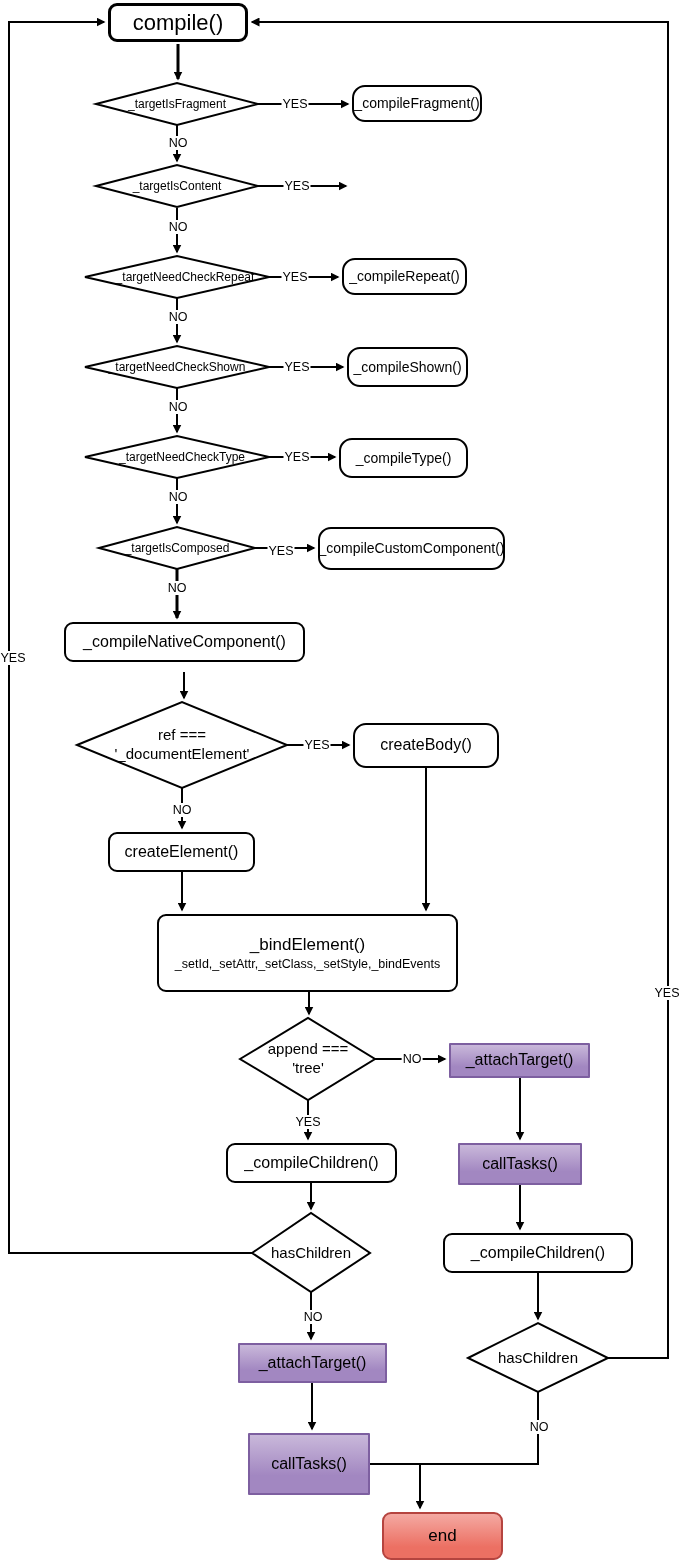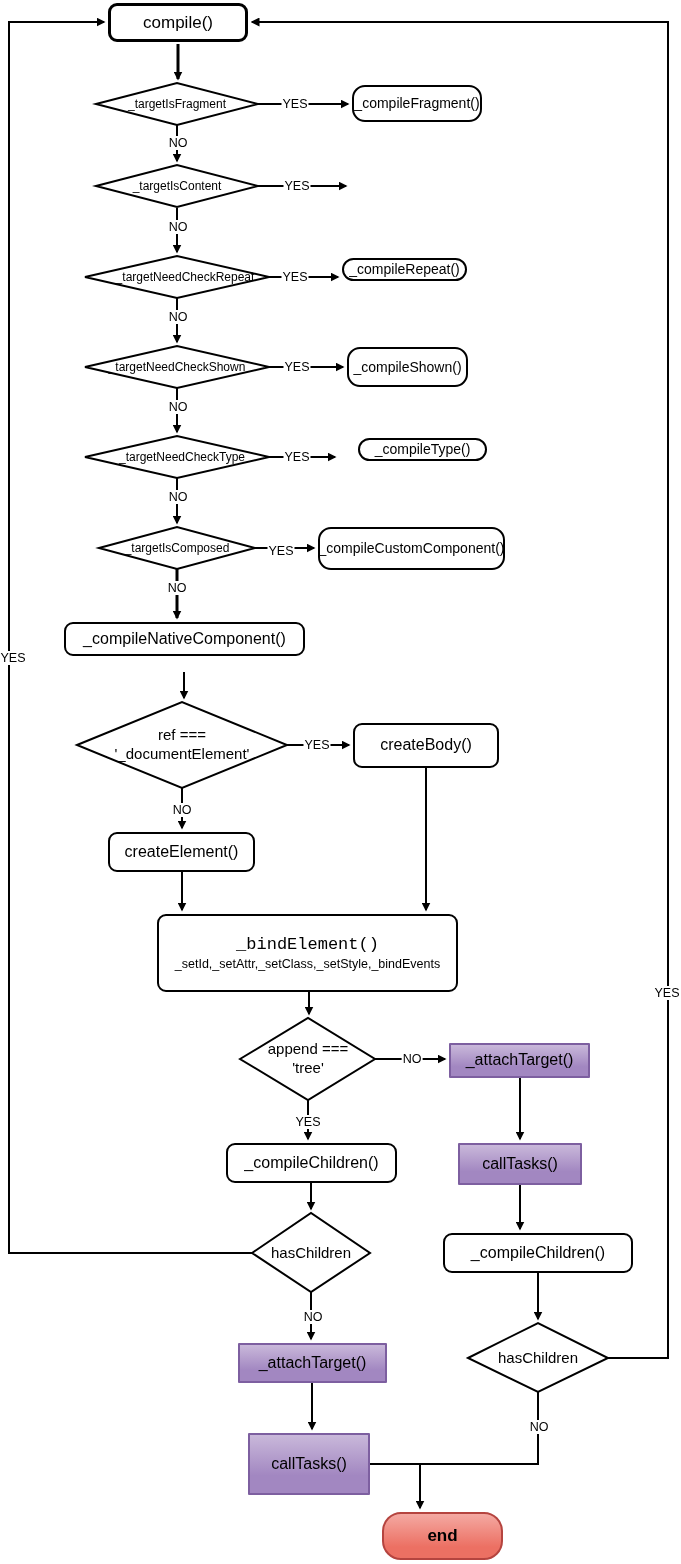--- a/index.html
+++ b/index.html
@@ -7,28 +7,28 @@
     --end-fill-top:#f4a9a2; --end-fill-bottom:#ec7063; --end-border:#b5443f;
     --line:#000000;
   }
   html,body{margin:0;padding:0;background:#fff;}
   .canvas{position:relative;width:681px;height:1564px;background:#fff;
           font-family:"Liberation Sans",sans-serif;color:#000;overflow:hidden;}
   .canvas svg{position:absolute;left:0;top:0;}
   .node{position:absolute;display:flex;flex-direction:column;align-items:center;justify-content:center;
         text-align:center;box-sizing:border-box;line-height:1.15;}
   .rect{background:#fff;border:2px solid #000;border-radius:9px;font-size:15px;}
-  .compile{border-width:3px;font-size:17px;}
+  .compile{border-width:3px;font-size:22px;}
   .fs14{font-size:14px;border-radius:13px;}
   .fs16{font-size:16px;}
   .task{background:linear-gradient(180deg,var(--task-fill-top) 0%,var(--task-fill-bottom) 70%);
         border:2px solid var(--task-border);border-radius:1px;font-size:16px;}
   .endnode{background:linear-gradient(180deg,var(--end-fill-top) 0%,var(--end-fill-bottom) 75%);
-        border:2px solid var(--end-border);border-radius:19px;font-size:17px;font-weight:bold;}
-  .bind-title{font-size:17px;font-family:Liberation Mono, monospace;}
+        border:2px solid var(--end-border);border-radius:9px;font-size:17px;}
+  .bind-title{font-size:17px;}
   .bind-sub{font-size:12.5px;margin-top:3px;white-space:nowrap;}
   .dlabel{position:absolute;transform:translate(-50%,-50%);text-align:center;
           font-size:12px;white-space:nowrap;line-height:1.25;}
   .dlabel.big{font-size:15px;}
   .elabel{position:absolute;transform:translate(-50%,-50%);background:#fff;
           padding:0 1px;font-size:12.5px;white-space:nowrap;}
 </style>
 </head>
 <body>
 
@@ -89,41 +89,41 @@
 
   <div class="node rect compile" style="left:108px;top:3px;width:140px;height:39px;">
       <span>compile()</span>
     </div>
 
   <div class="node rect fs14" style="left:352px;top:85px;width:130px;height:37px;">
       <span>_compileFragment()</span>
     </div>
 
 
-  <div class="node rect fs14" style="left:342px;top:258px;width:125px;height:23px;justify-content:center;">
+  <div class="node rect fs14" style="left:342px;top:258px;width:125px;height:37px;justify-content:center;">
       <span>_compileRepeat()</span>
     </div>
 
   <div class="node rect fs14" style="left:347px;top:347px;width:121px;height:40px;">
       <span>_compileShown()</span>
     </div>
 
-  <div class="node rect fs14" style="left:339px;top:438px;width:129px;height:23px;margin-left:19px;">
+  <div class="node rect fs14" style="left:339px;top:438px;width:129px;height:40px;">
       <span>_compileType()</span>
     </div>
 
   <div class="node rect fs14" style="left:318px;top:527px;width:187px;height:43px;">
       <span>_compileCustomComponent()</span>
     </div>
 
-  <div class="node rect fs16" style="left:64px;top:622px;width:241px;height:34px;">
+  <div class="node rect fs16" style="left:64px;top:622px;width:241px;height:40px;">
       <span>_compileNativeComponent()</span>
     </div>
 
-  <div class="node rect fs16" style="left:353px;top:723px;width:146px;height:45px;">
+  <div class="node rect fs16" style="left:353px;top:723px;width:146px;height:45px;border-radius:13px;">
       <span>createBody()</span>
     </div>
 
   <div class="node rect fs16" style="left:108px;top:832px;width:147px;height:40px;">
       <span>createElement()</span>
     </div>
 
   <div class="node rect" style="left:157px;top:914px;width:301px;height:78px;">
     <div class="bind-title">_bindElement()</div>
     <div class="bind-sub">_setId,_setAttr,_setClass,_setStyle,_bindEvents</div>

